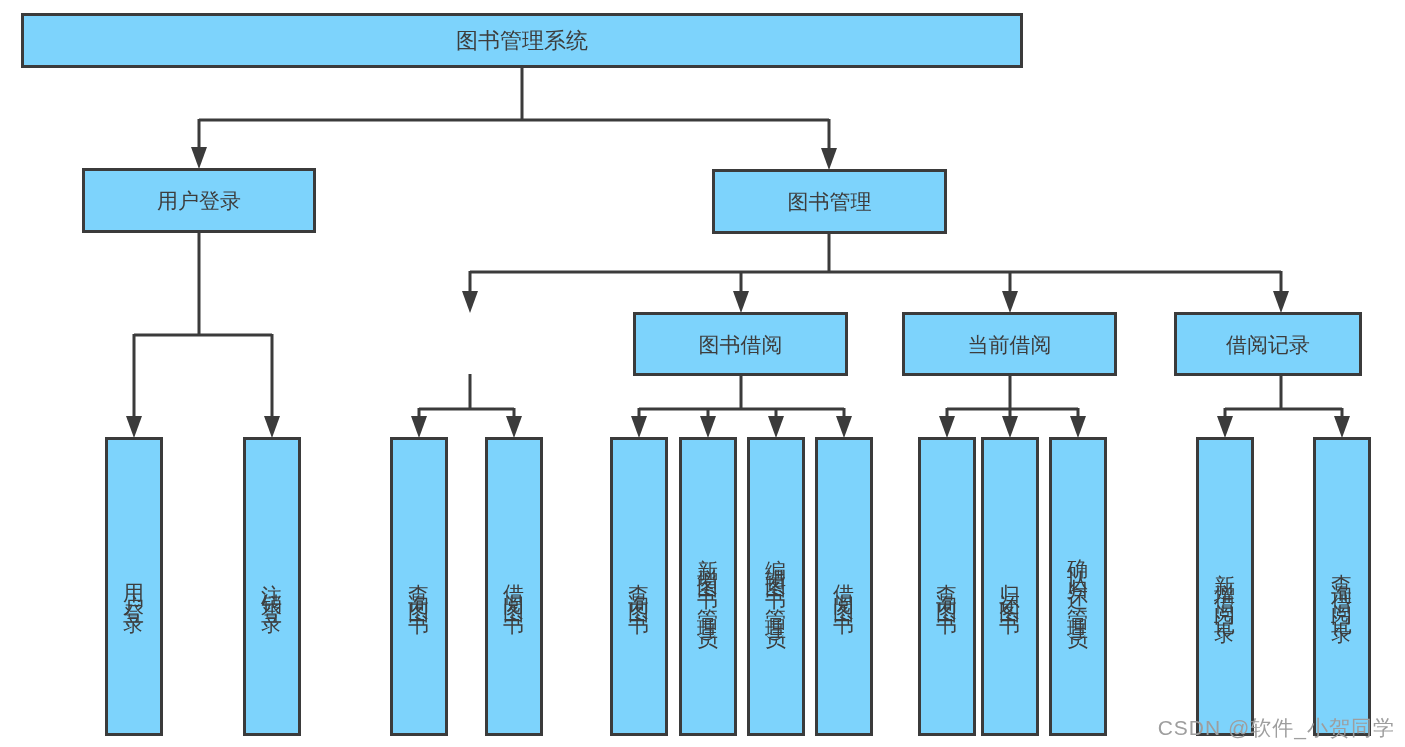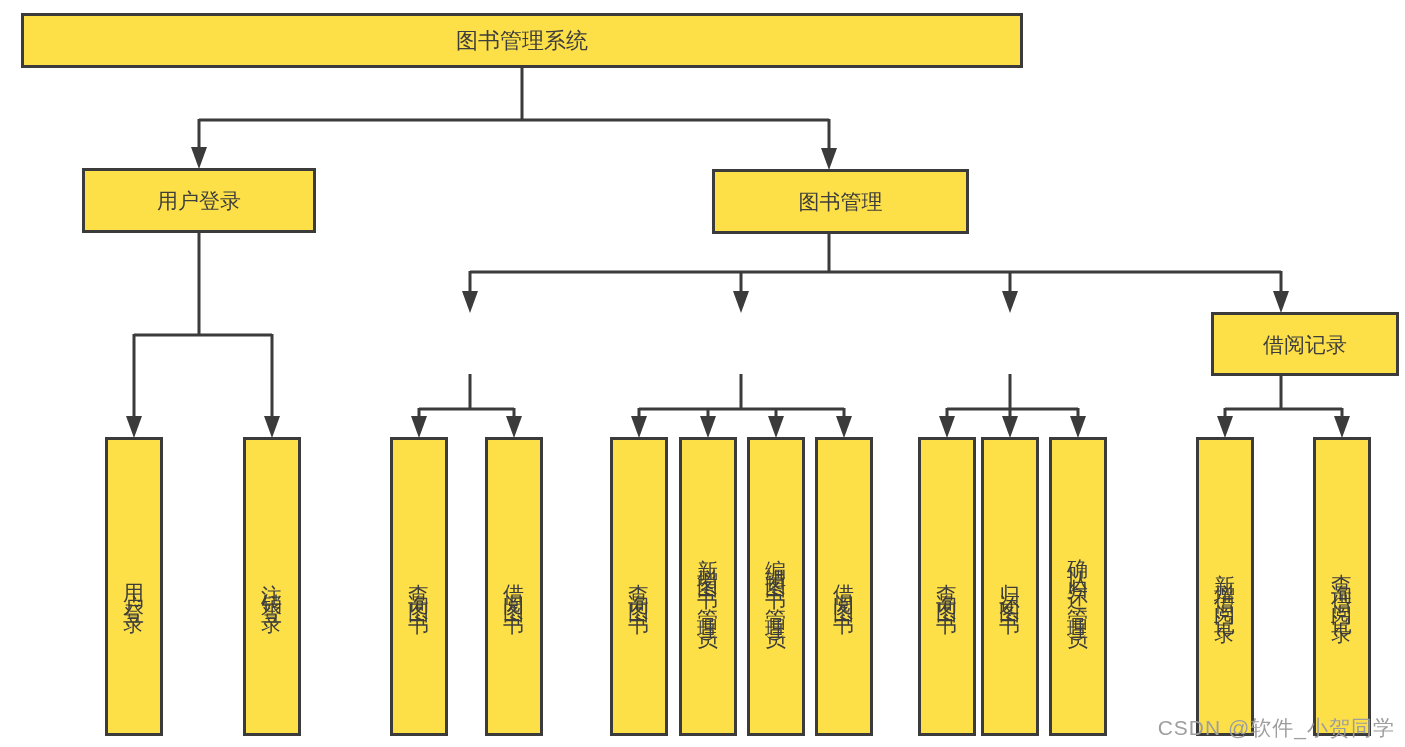--- a/index.html
+++ b/index.html
@@ -17,21 +17,21 @@
   }
   .connectors {
     position: absolute;
     left: 0;
     top: 0;
   }
   .node {
     position: absolute;
     box-sizing: border-box;
     border: 3px solid #3b3b3b;
-    background: #fde047;
+    background: #7dd3fc;
     display: flex;
     align-items: center;
     justify-content: center;
     color: #3d3d3d;
     font-size: 21px;
     line-height: 1;
   }
   .node.root { font-size: 22px; }
   .v-node span {
     writing-mode: vertical-rl;
@@ -95,25 +95,31 @@
     </g>
   </svg>
 
   <div class="node root" style="left:21px;top:13px;width:1002px;height:55px">
     <span>图书管理系统</span>
   </div>
 
   <div class="node" style="left:82px;top:168px;width:234px;height:65px">
     <span>用户登录</span>
   </div>
-  <div class="node" style="left:712px;top:169px;width:257px;height:65px">
+  <div class="node" style="left:712px;top:169px;width:235px;height:65px">
     <span>图书管理</span>
   </div>
 
-  <div class="node" style="left:1211px;top:312px;width:188px;height:64px">
+  <div class="node" style="left:633px;top:312px;width:215px;height:64px">
+    <span>图书借阅</span>
+  </div>
+  <div class="node" style="left:902px;top:312px;width:215px;height:64px">
+    <span>当前借阅</span>
+  </div>
+  <div class="node" style="left:1174px;top:312px;width:188px;height:64px">
     <span>借阅记录</span>
   </div>
 
   <div class="node v-node" style="left:105px;top:437px;width:58px;height:299px">
     <span>用户登录</span>
   </div>
   <div class="node v-node" style="left:243px;top:437px;width:58px;height:299px">
     <span>注销登录</span>
   </div>
 

